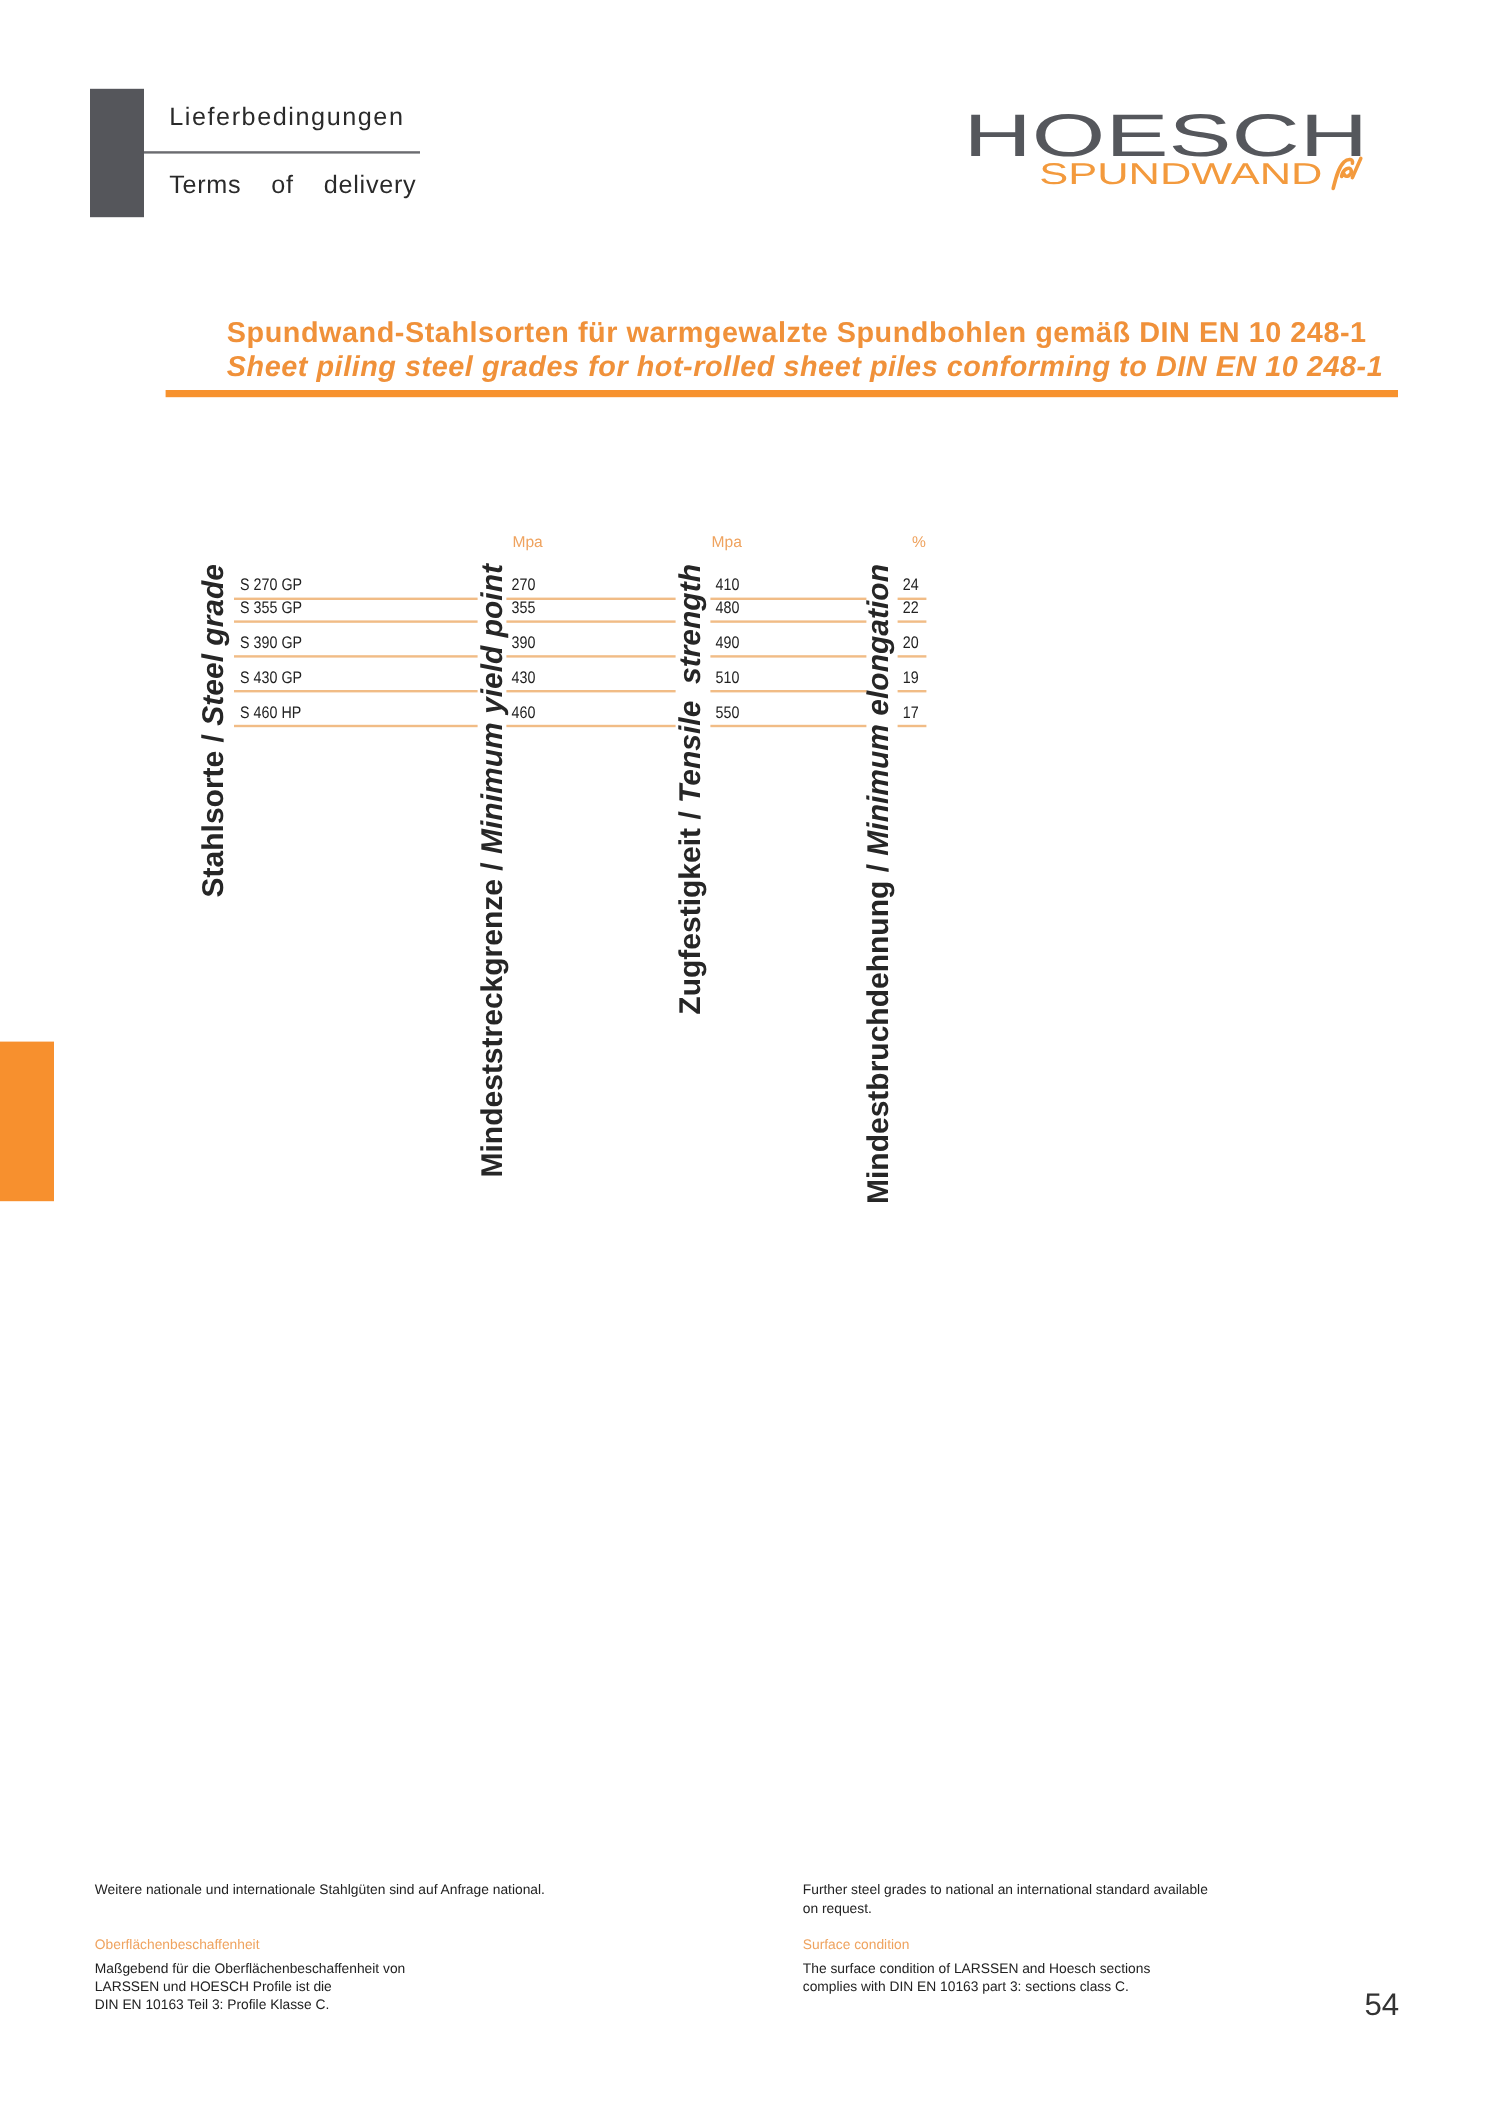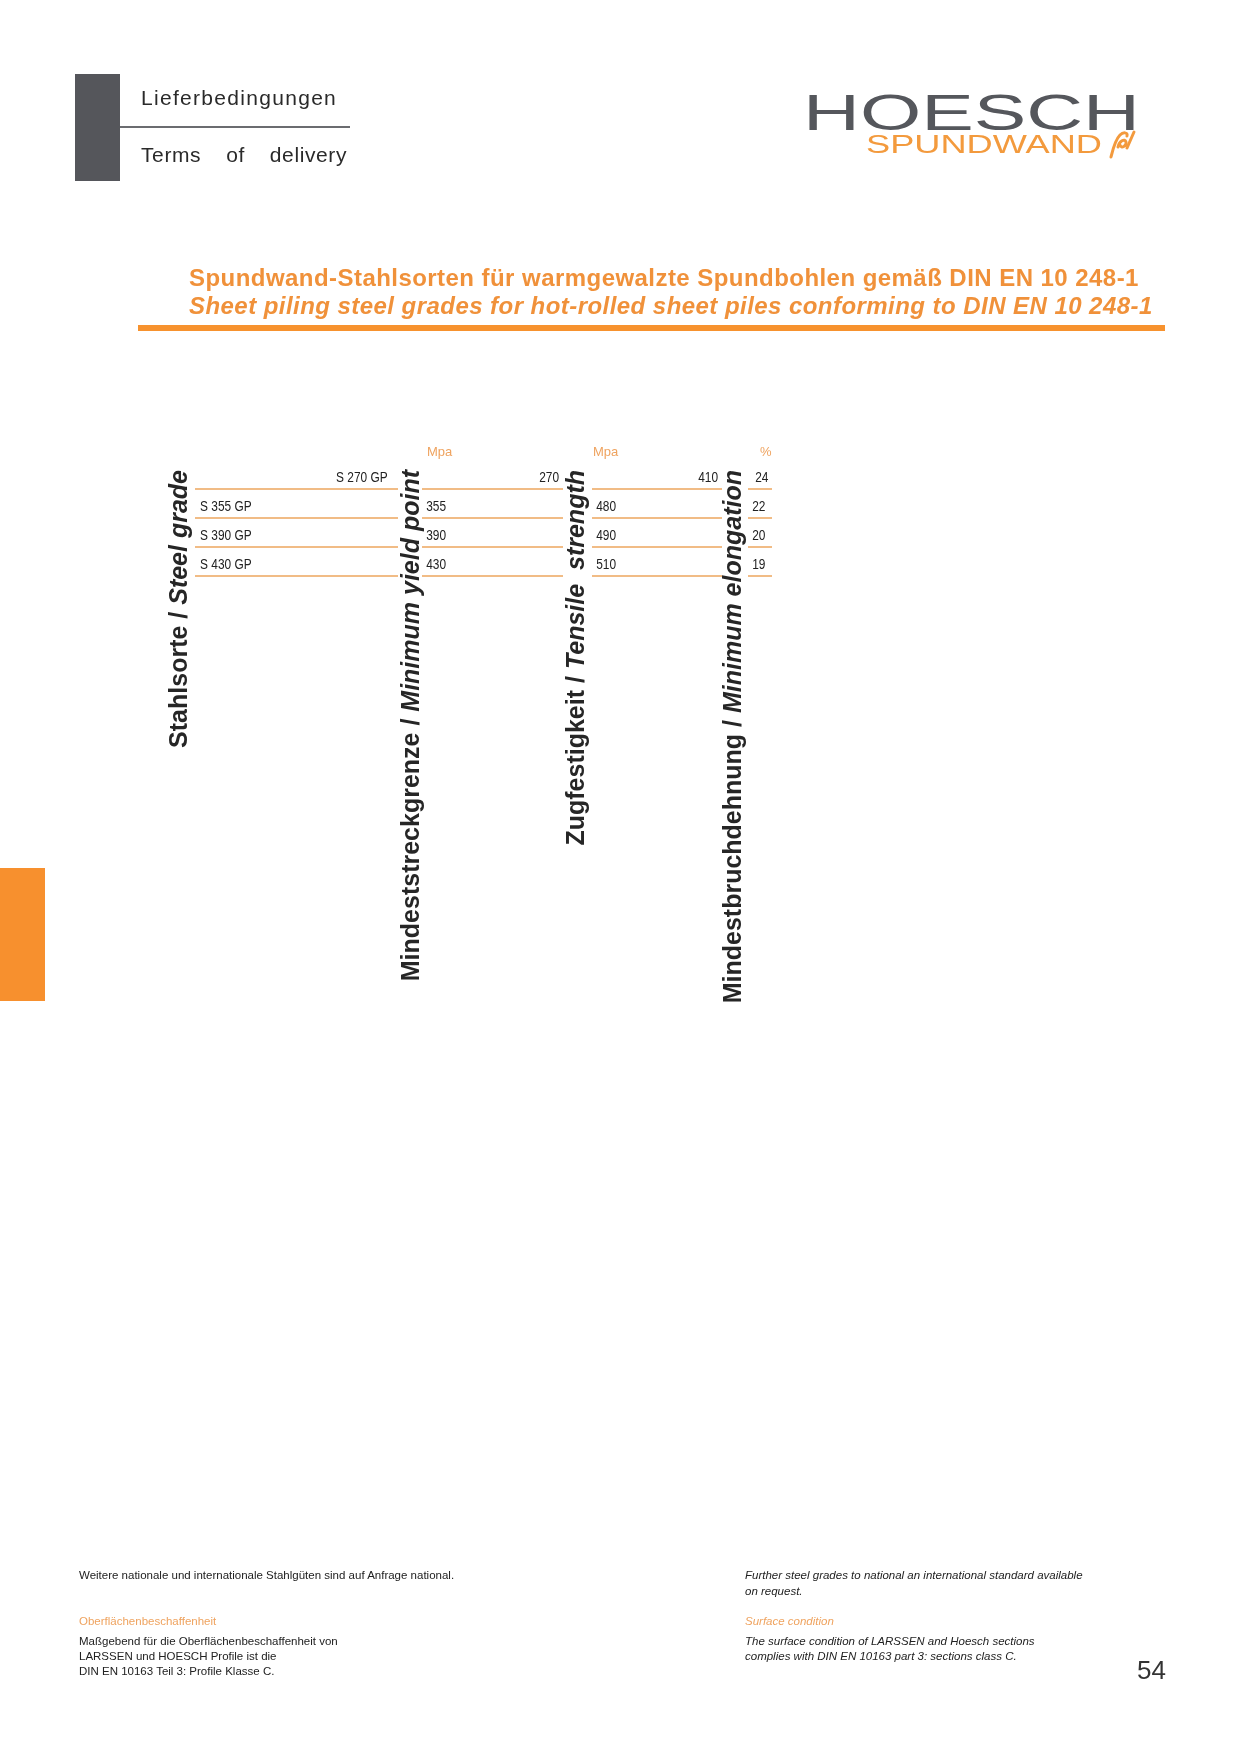--- a/index.html
+++ b/index.html
@@ -61,21 +61,21 @@
     font-size: 25px; font-weight: bold; color: #262626; white-space: pre;
   }
   .vlabel .en { font-style: italic; }
 
   
   .side-tab { left: 0; top: 868px; width: 45px; height: 133px; background: #F7902E; }
 
   
   .note { font-size: 11.5px; line-height: 15px; color: #222222; white-space: nowrap; }
   .note-left { left: 79px; }
-  .note-right { left: 745px; font-style: italic; }
+  .note-right { left: 669px; }
   .note-orange { color: #EFA35F; }
   .page-number { left: 1137px; top: 1655px; font-size: 26px; line-height: 30px; color: #333333; }
 </style>
 </head>
 <body>
 
 <div class="page">
 
   <div class="abs hdr-block"></div>
   <div class="abs hdr-divider"></div>
@@ -101,21 +101,21 @@
   <div class="abs unit" style="left:760px;">%</div>
 
   <div class="vlabel" style="left:164px;"><span>Stahlsorte</span><span> / </span><span class="en">Steel grade</span></div>
 
   <div class="vlabel" style="left:396px;"><span>Mindeststreckgrenze</span><span> / </span><span class="en">Minimum yield point</span></div>
 
   <div class="vlabel" style="left:561px;"><span>Zugfestigkeit</span><span> / </span><span class="en">Tensile  strength</span></div>
 
   <div class="vlabel" style="left:718px;"><span>Mindestbruchdehnung</span><span> / </span><span class="en">Minimum elongation</span></div>
 
-  <div class="trow" style="top:466px;text-align:right;">
+  <div class="trow" style="top:476px;">
     <div class="cell c1"><span class="txt">S 270 GP</span></div>
     <div class="cell c2"><span class="txt">270</span></div>
     <div class="cell c3"><span class="txt">410</span></div>
     <div class="cell c4"><span class="txt">24</span></div>
   </div>
   <div class="trow" style="top:495px;">
     <div class="cell c1"><span class="txt">S 355 GP</span></div>
     <div class="cell c2"><span class="txt">355</span></div>
     <div class="cell c3"><span class="txt">480</span></div>
     <div class="cell c4"><span class="txt">22</span></div>
@@ -125,20 +125,26 @@
     <div class="cell c2"><span class="txt">390</span></div>
     <div class="cell c3"><span class="txt">490</span></div>
     <div class="cell c4"><span class="txt">20</span></div>
   </div>
   <div class="trow" style="top:553px;">
     <div class="cell c1"><span class="txt">S 430 GP</span></div>
     <div class="cell c2"><span class="txt">430</span></div>
     <div class="cell c3"><span class="txt">510</span></div>
     <div class="cell c4"><span class="txt">19</span></div>
   </div>
+  <div class="trow" style="top:582px;">
+    <div class="cell c1"><span class="txt">S 460 HP</span></div>
+    <div class="cell c2"><span class="txt">460</span></div>
+    <div class="cell c3"><span class="txt">550</span></div>
+    <div class="cell c4"><span class="txt">17</span></div>
+  </div>
 
   <div class="abs side-tab"></div>
 
   <div class="abs note note-left" style="top:1568px;">Weitere nationale und internationale Stahlgüten sind auf Anfrage national.</div>
   <div class="abs note note-left note-orange" style="top:1614px;">Oberflächenbeschaffenheit</div>
   <div class="abs note note-left" style="top:1634px;">Maßgebend für die Oberflächenbeschaffenheit von</div>
   <div class="abs note note-left" style="top:1649px;">LARSSEN und HOESCH Profile ist die</div>
   <div class="abs note note-left" style="top:1664px;">DIN EN 10163 Teil 3: Profile Klasse C.</div>
 
   <div class="abs note note-right" style="top:1568px;">Further steel grades to national an international standard available</div>

